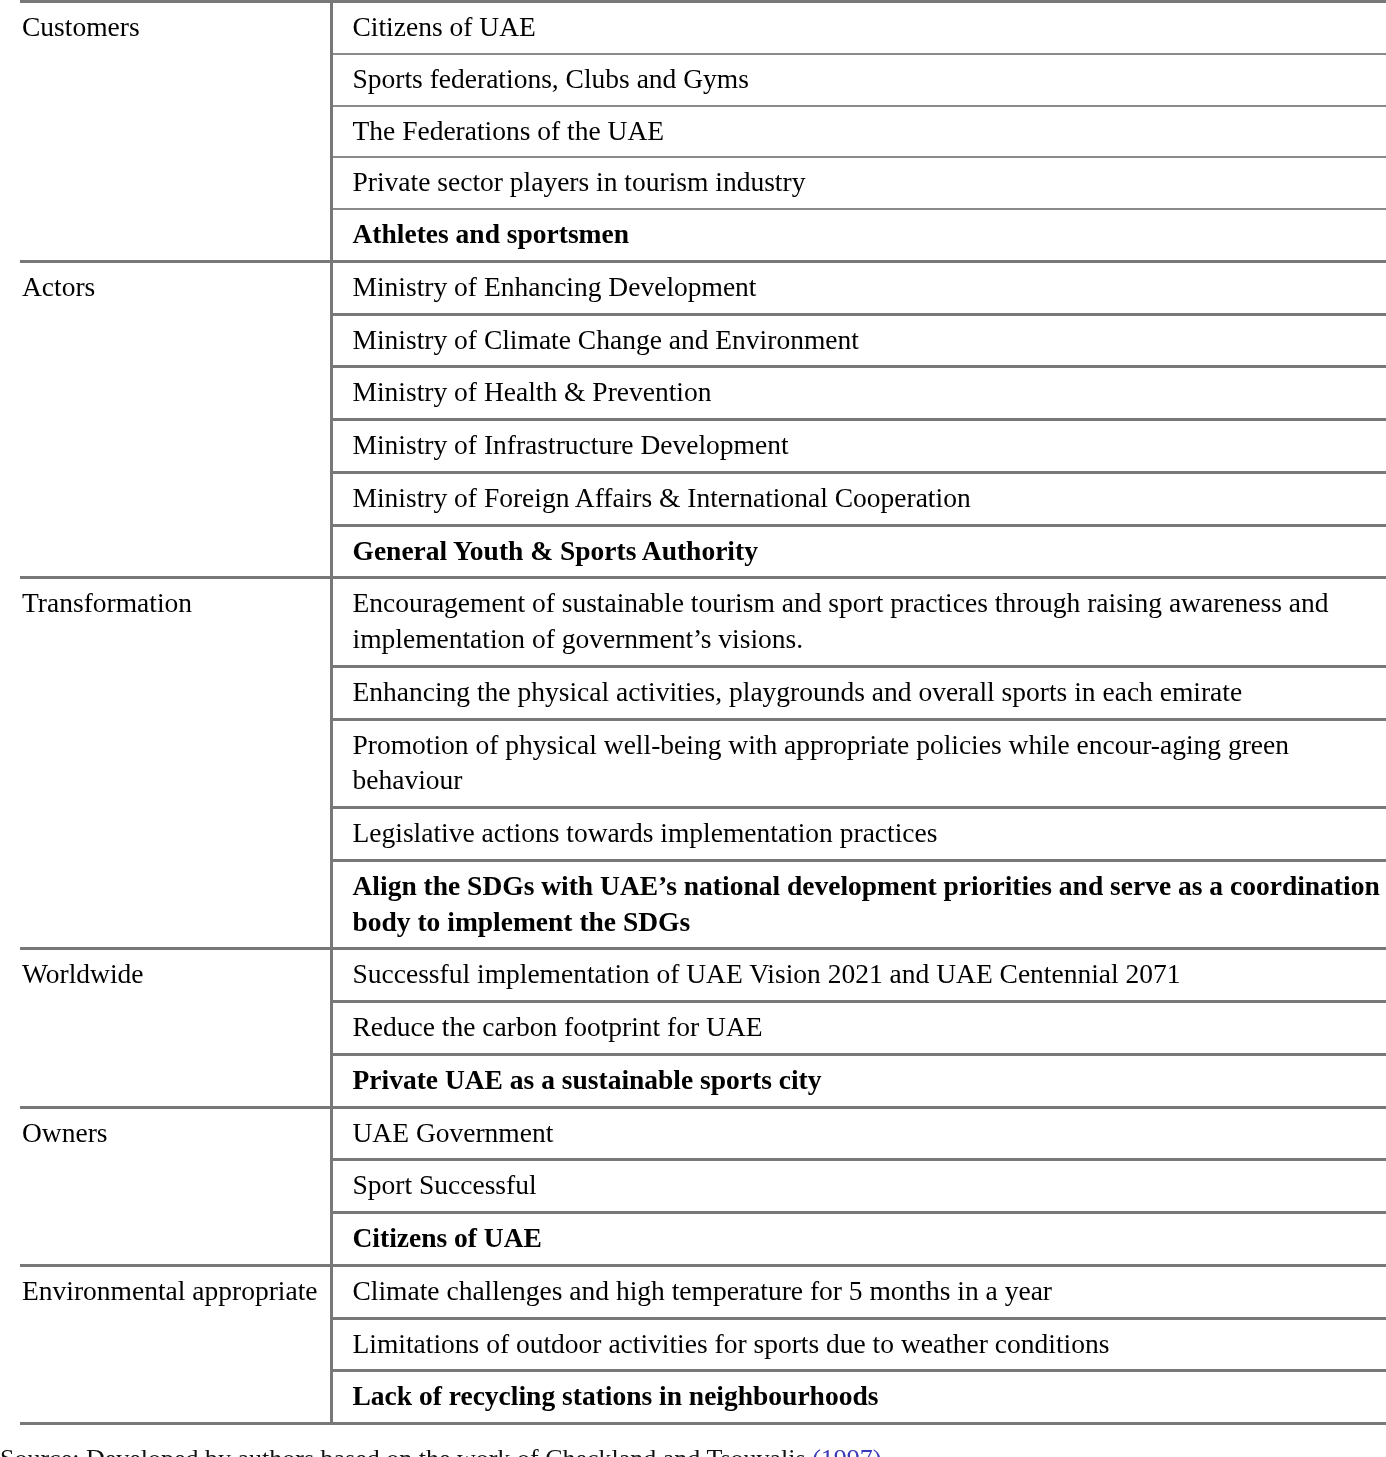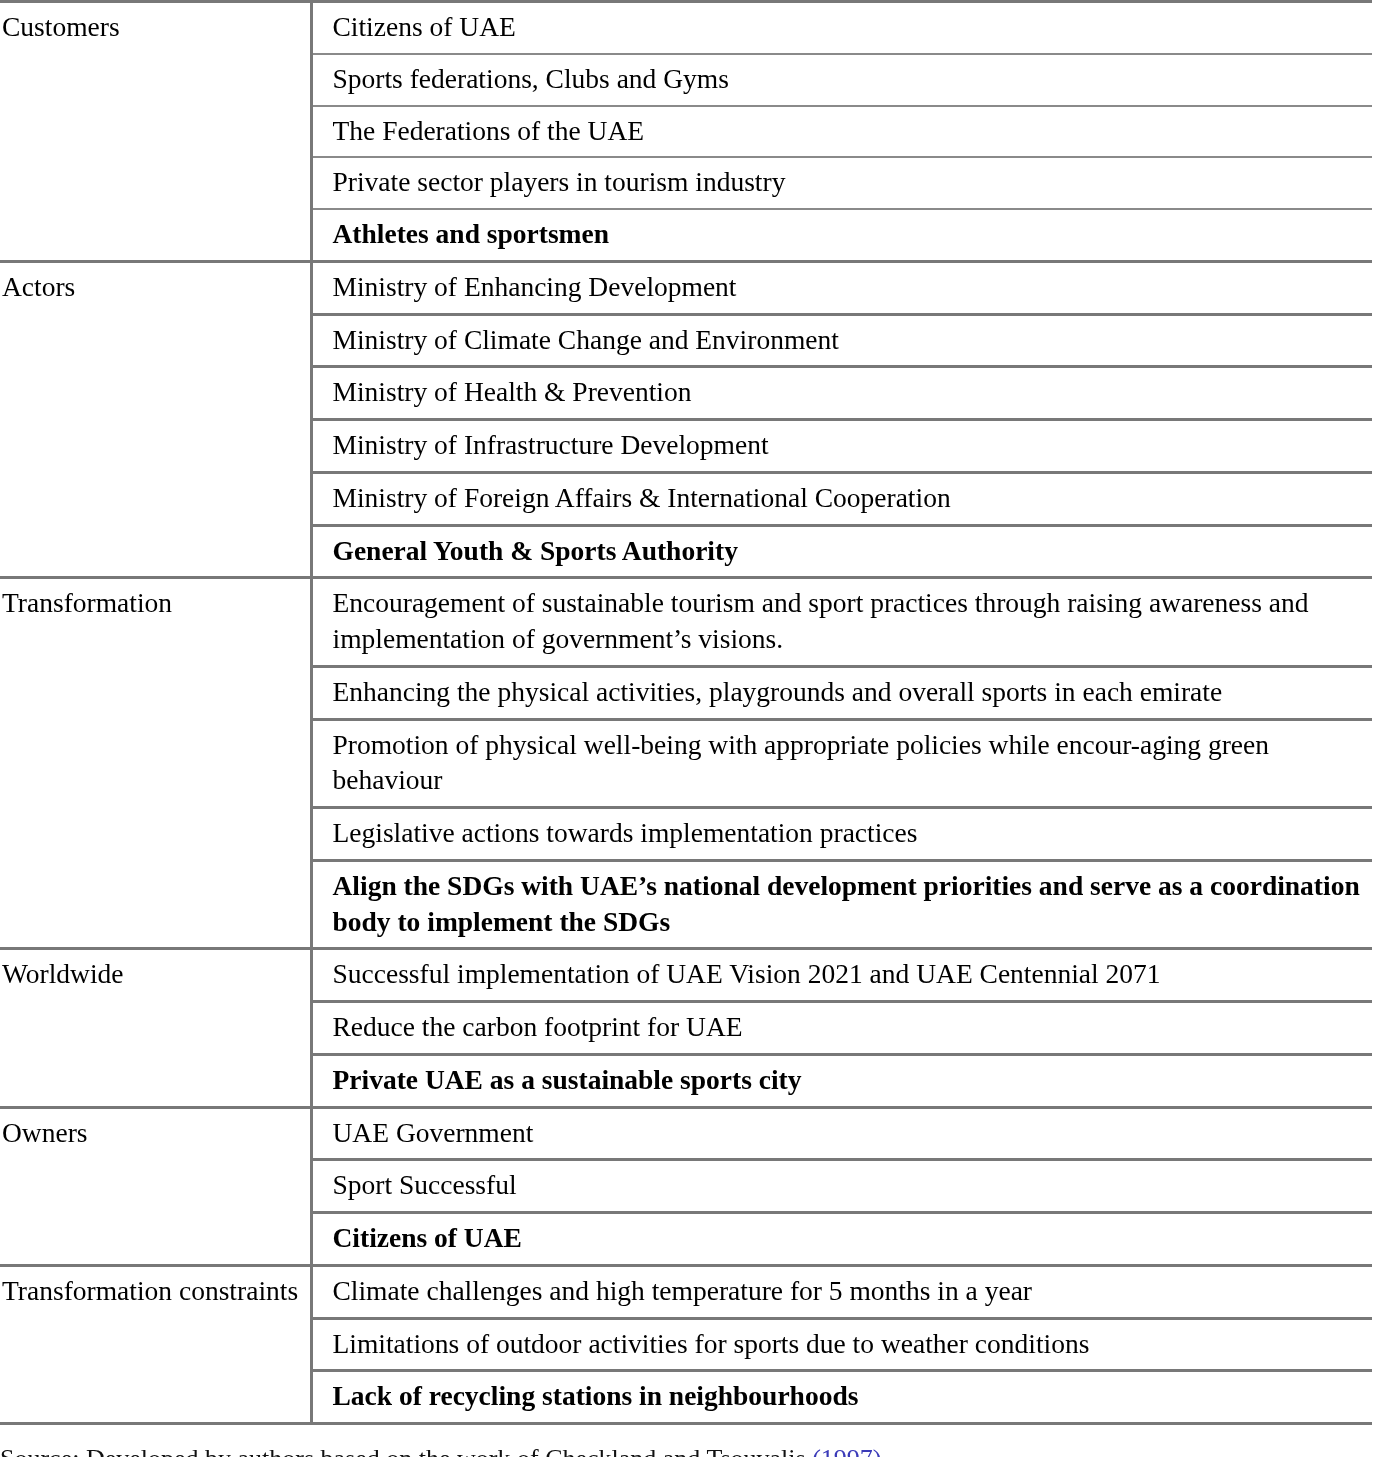--- a/index.html
+++ b/index.html
@@ -13,20 +13,21 @@
     overflow: hidden;
     font-family: "Liberation Serif", "DejaVu Serif", serif;
     color: #000000;
   }
 
   .page {
     position: relative;
     width: 1386px;
     height: 1457px;
     box-sizing: border-box;
+    padding-left: 20px;
   }
 
   table.camus-table {
     border-collapse: collapse;
     width: 1372px;
     table-layout: fixed;
     border-top: 3px solid #787878;
     border-bottom: 3px solid #787878;
   }
 
@@ -162,21 +163,21 @@
         </tr>
         <tr>
           <td class="value-cell">Sport Successful</td>
         </tr>
         <tr class="group-last">
           <td class="value-cell">Citizens of UAE</td>
         </tr>
       </tbody>
       <tbody class="group">
         <tr>
-          <td class="label-cell" rowspan="3">Transformation constraints</td>
+          <td class="label-cell" rowspan="3">Environmental appropriate</td>
           <td class="value-cell">Climate challenges and high temperature for 5 months in a year</td>
         </tr>
         <tr>
           <td class="value-cell">Limitations of outdoor activities for sports due to weather conditions</td>
         </tr>
         <tr class="group-last">
           <td class="value-cell">Lack of recycling stations in neighbourhoods</td>
         </tr>
       </tbody>
     </table>

